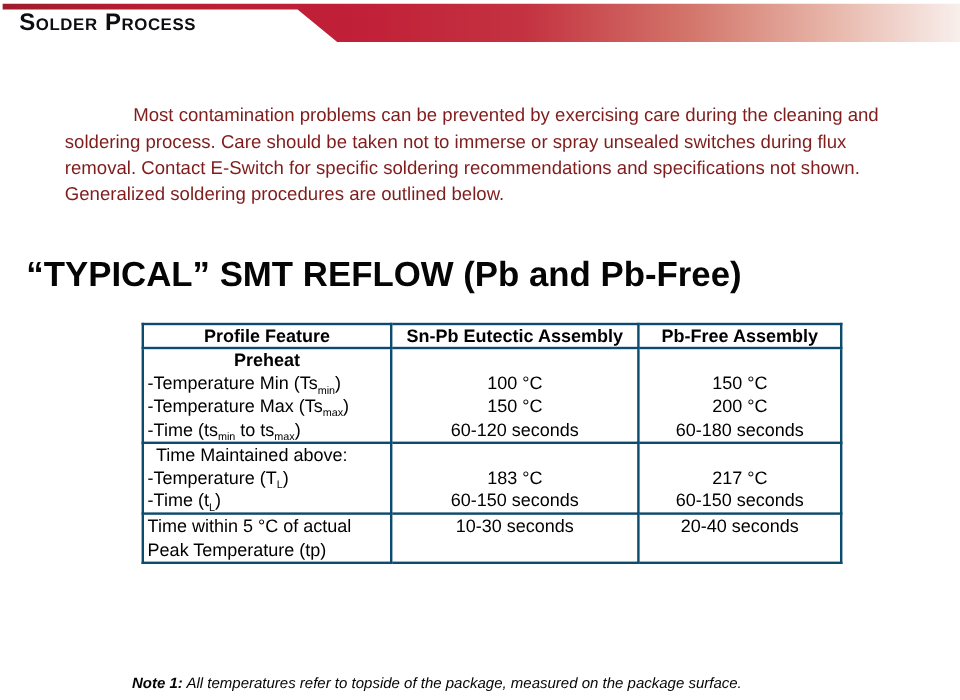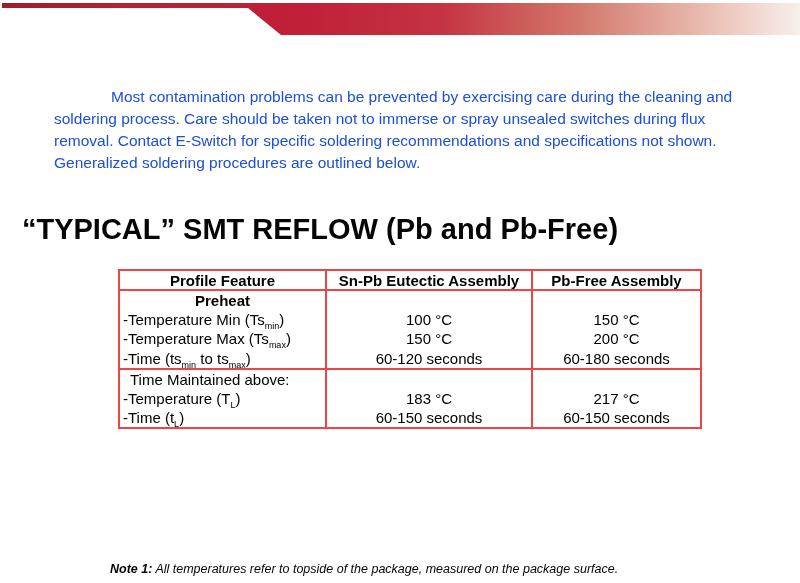--- a/index.html
+++ b/index.html
@@ -33,42 +33,42 @@
     color: #0d0d12;
   }
   
   .intro {
     position: absolute;
     left: 54px; top: 86px;
     width: 710px;
     font-size: 15.5px;
     line-height: 22px;
     text-indent: 57px;
-    color: #1d4ed8;
+    color: #7f1d1d;
   }
   
   .main-title {
     position: absolute;
     left: 0; top: 213px;
     width: 640px;
     text-align: center;
     font-size: 29px;
     font-weight: 700;
     color: #050505;
   }
   
   table.reflow {
     position: absolute;
     left: 118px; top: 269px;
     width: 582px;
     border-collapse: collapse;
     table-layout: fixed;
   }
   table.reflow th, table.reflow td {
-    border: 2px solid #ef4444;
+    border: 2px solid #0c4a6e;
     font-size: 15px;
     padding: 0 3px;
     vertical-align: top;
   }
   table.reflow th {
     font-weight: 700;
     text-align: center;
     height: 20px;
     vertical-align: middle;
     padding: 0;
@@ -91,20 +91,21 @@
     color: #050505;
   }
   .note .note-label { font-weight: 700; }
 </style>
 </head>
 <body>
 
 <div class="banner"></div>
 
 <div class="eyebrow">
+  <div>Solder Process</div>
 </div>
 
 <p class="intro">Most contamination problems can be prevented by exercising care during the cleaning and soldering process. Care should be taken not to immerse or spray unsealed switches during flux removal. Contact E-Switch for specific soldering recommendations and specifications not shown. Generalized soldering procedures are outlined below.</p>
 
 <div class="main-title">“TYPICAL” SMT REFLOW (Pb and Pb-Free)</div>
 
 <table class="reflow">
   <colgroup>
     <col style="width:207px">
     <col style="width:206px">
@@ -148,18 +149,32 @@
           <div class="cell-line">&nbsp;</div>
           <div class="cell-line">183 °C</div>
           <div class="cell-line">60-150 seconds</div>
         </td>
         <td class="cell-value">
           <div class="cell-line">&nbsp;</div>
           <div class="cell-line">217 °C</div>
           <div class="cell-line">60-150 seconds</div>
         </td>
       </tr>
+      <tr>
+        <td class="cell-feature">
+          <div class="cell-line">Time within 5 °C of actual</div>
+          <div class="cell-line">Peak Temperature (tp)</div>
+        </td>
+        <td class="cell-value">
+          <div class="cell-line">10-30 seconds</div>
+          <div class="cell-line">&nbsp;</div>
+        </td>
+        <td class="cell-value">
+          <div class="cell-line">20-40 seconds</div>
+          <div class="cell-line">&nbsp;</div>
+        </td>
+      </tr>
     </tbody>
 </table>
 
 <div class="note">
   <span class="note-label">Note 1:</span><span> All temperatures refer to topside of the package, measured on the package surface.</span>
 </div>
 
 </body></html>

